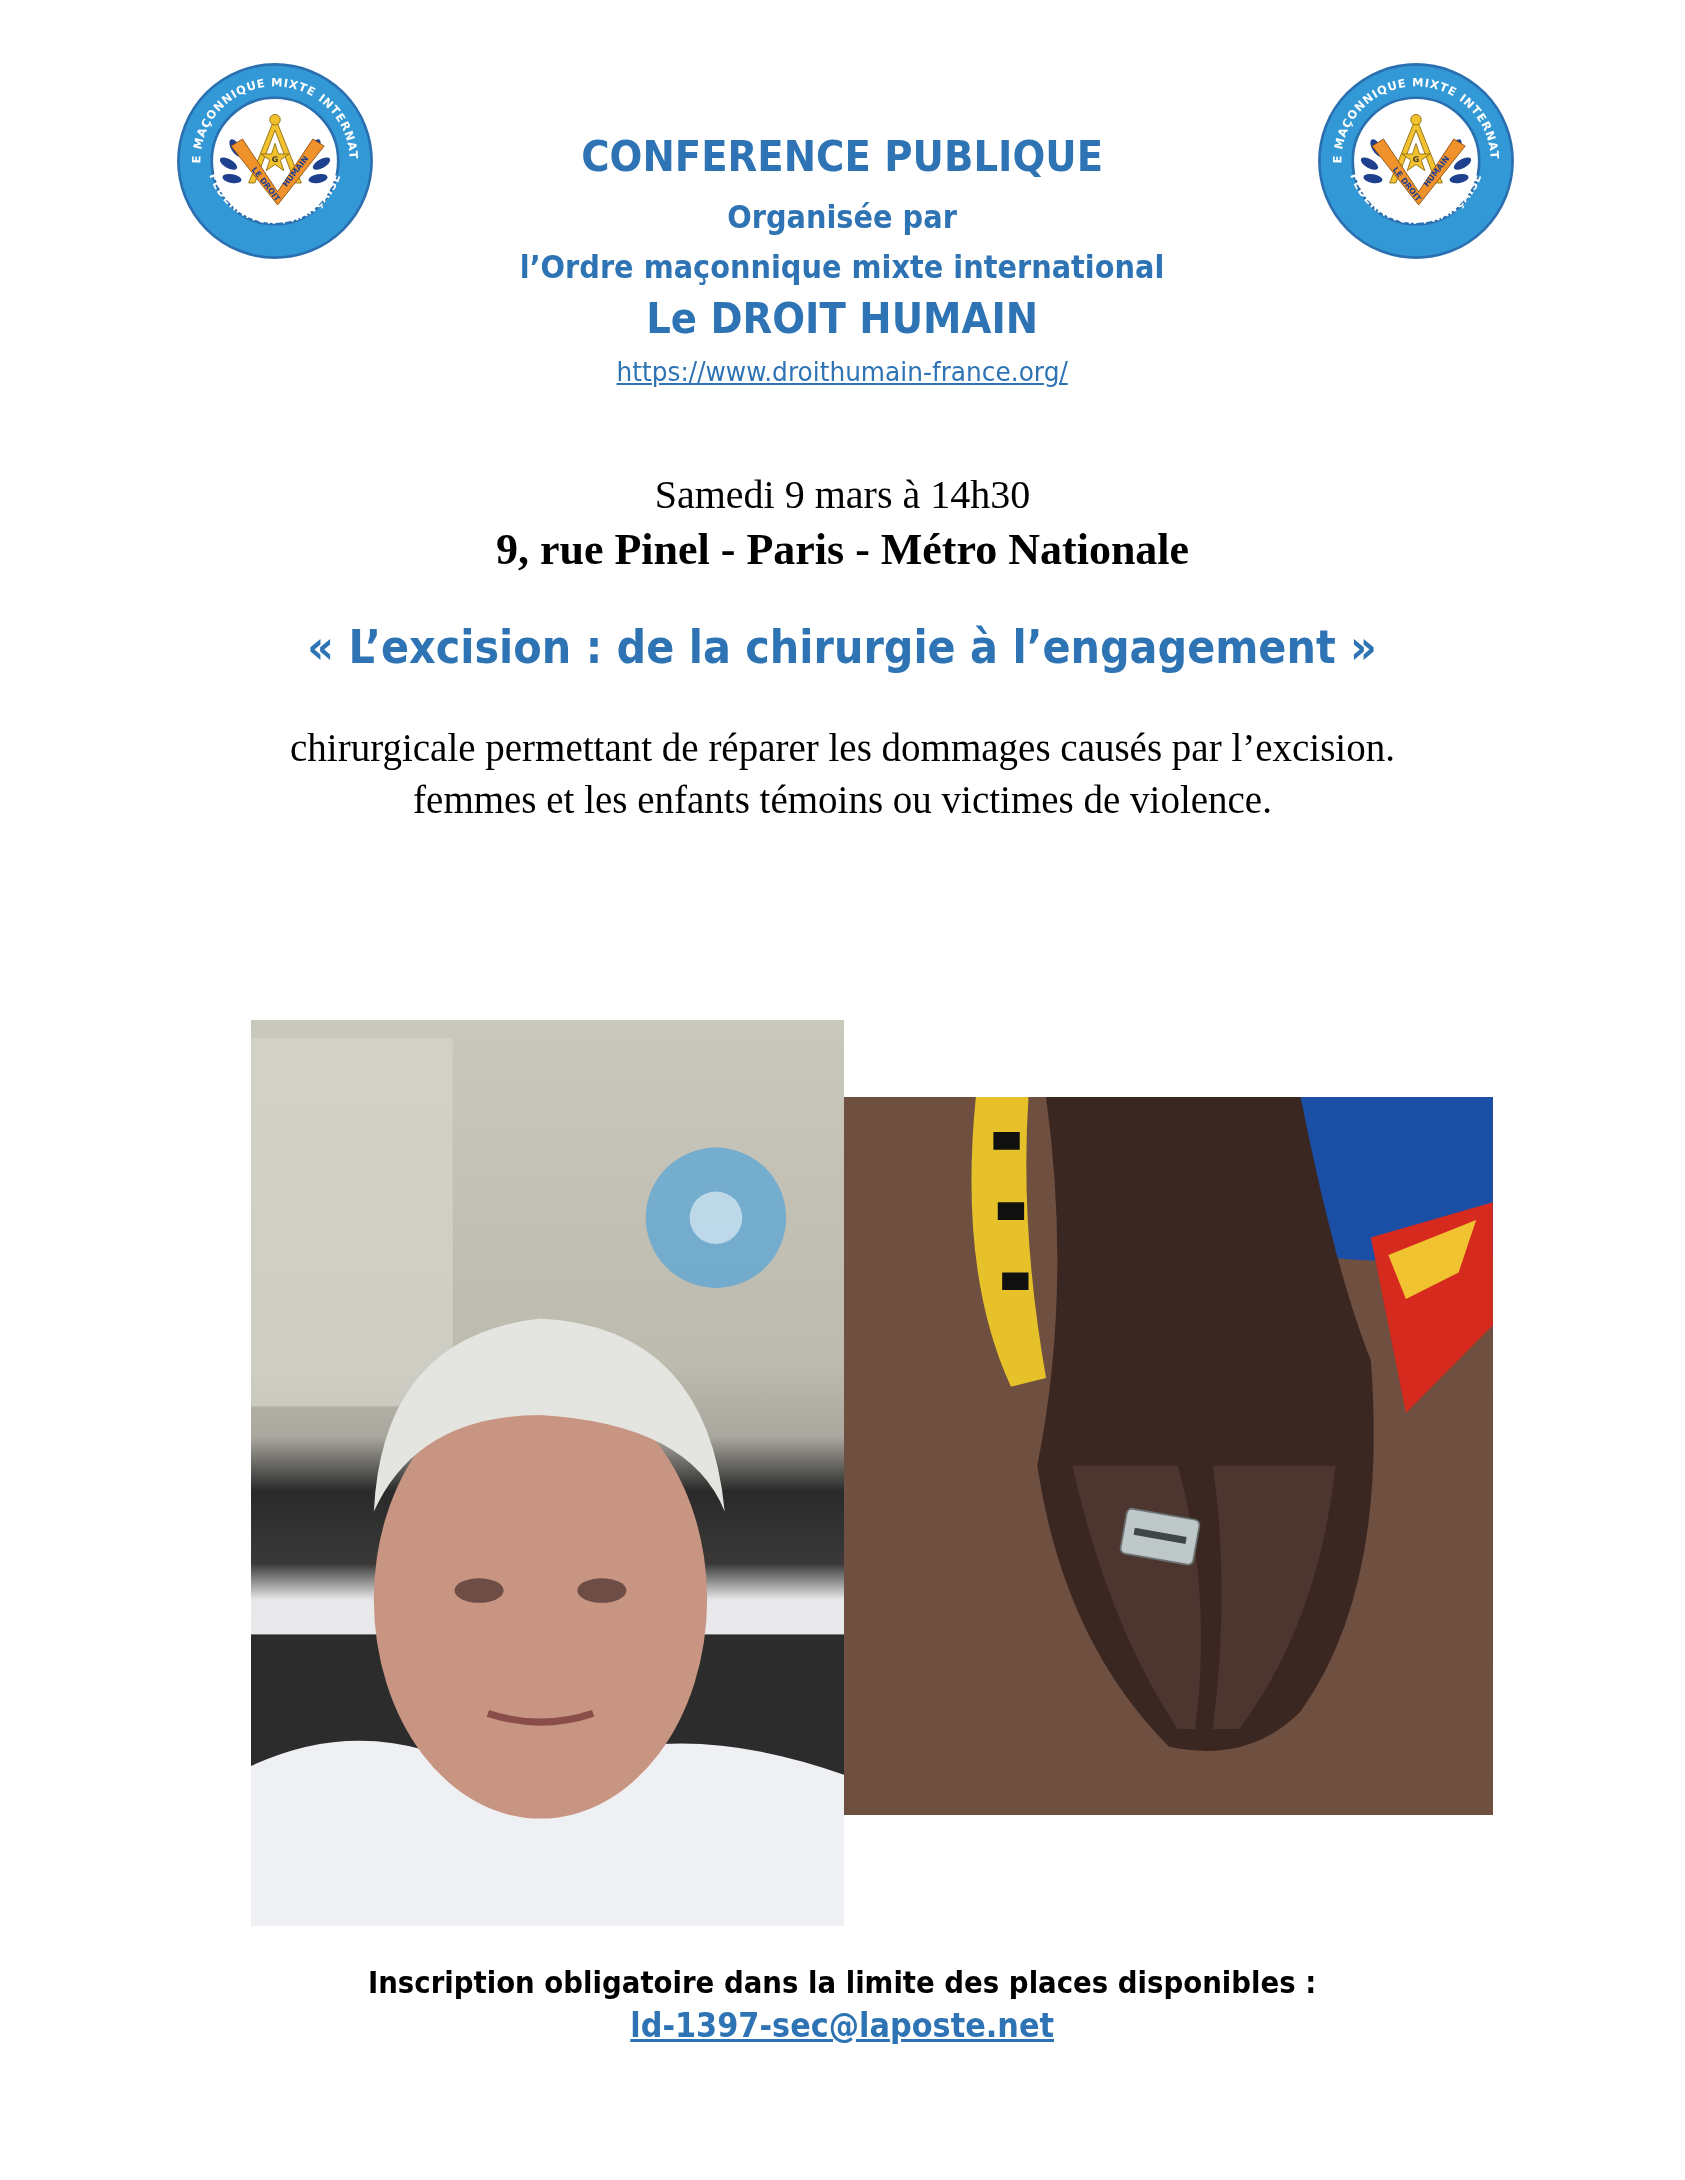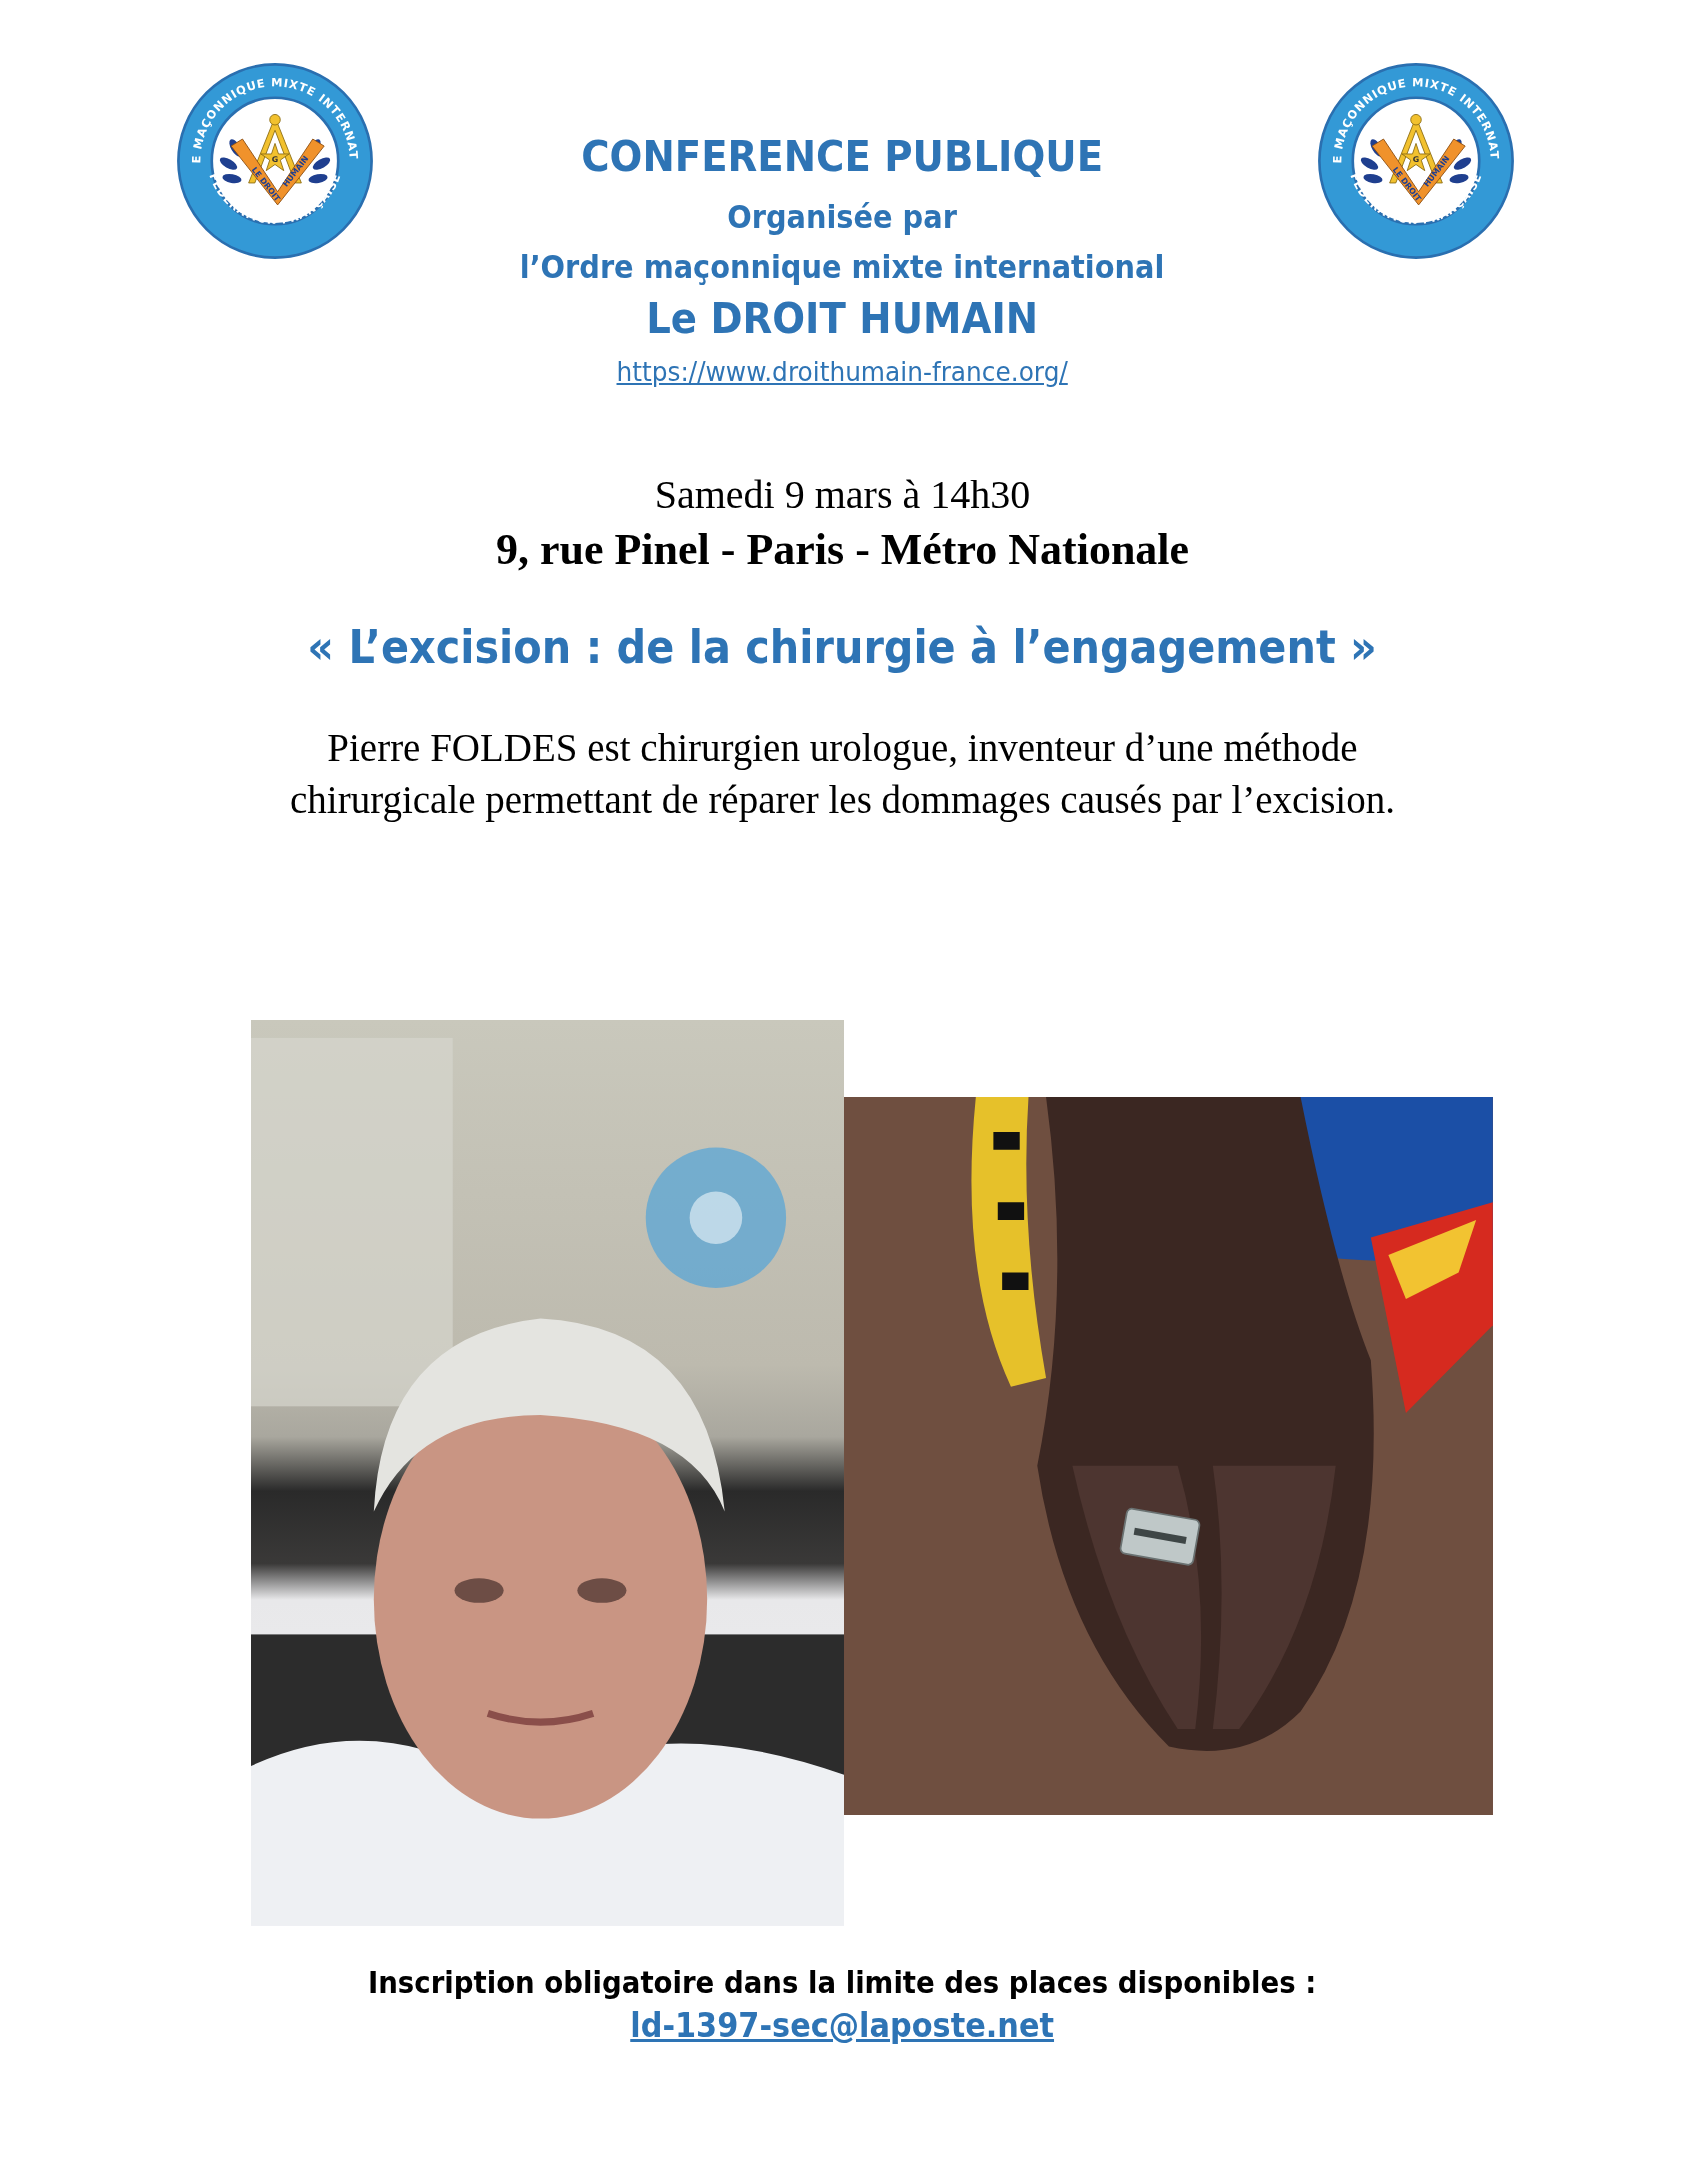--- a/index.html
+++ b/index.html
@@ -105,22 +105,22 @@
 <div class="abs center sans blue org2">l’Ordre maçonnique mixte international</div>
 <div class="abs center sans blue org3">Le DROIT HUMAIN</div>
 <div class="abs center sans url">https://www.droithumain-france.org/</div>
 
 <div class="abs center serif date">Samedi 9 mars à 14h30</div>
 <div class="abs center serif addr">9, rue Pinel - Paris - Métro Nationale</div>
 
 <div class="abs center sans blue talk">« L’excision : de la chirurgie à l’engagement »</div>
 
 <div class="abs center serif desc">
-  <div>Pierre FOLDES est chirurgien urologue, inventeur d’une méthode</div>
   <div>chirurgicale permettant de réparer les dommages causés par l’excision.</div>
+  <div>femmes et les enfants témoins ou victimes de violence.</div>
 </div>
 
 <div class="abs photo-left">
   <svg width="593" height="906" viewBox="0 0 676 1032">
     <rect x="0" y="20" width="230" height="420" fill="#d6d5cd" opacity="0.7"></rect>
     <circle cx="530" cy="225" r="80" fill="#5aa6d6" opacity="0.75"></circle>
     <circle cx="530" cy="225" r="30" fill="#cfe3ef" opacity="0.8"></circle>
     <rect x="0" y="700" width="676" height="230" fill="#2c2c2c"></rect>
     <path d="M 0 1032 L 0 850 Q 150 780 300 880 Q 450 780 676 860 L 676 1032 Z" fill="#eef0f3"></path>
     <ellipse cx="330" cy="660" rx="190" ry="250" fill="#c99583"></ellipse>

